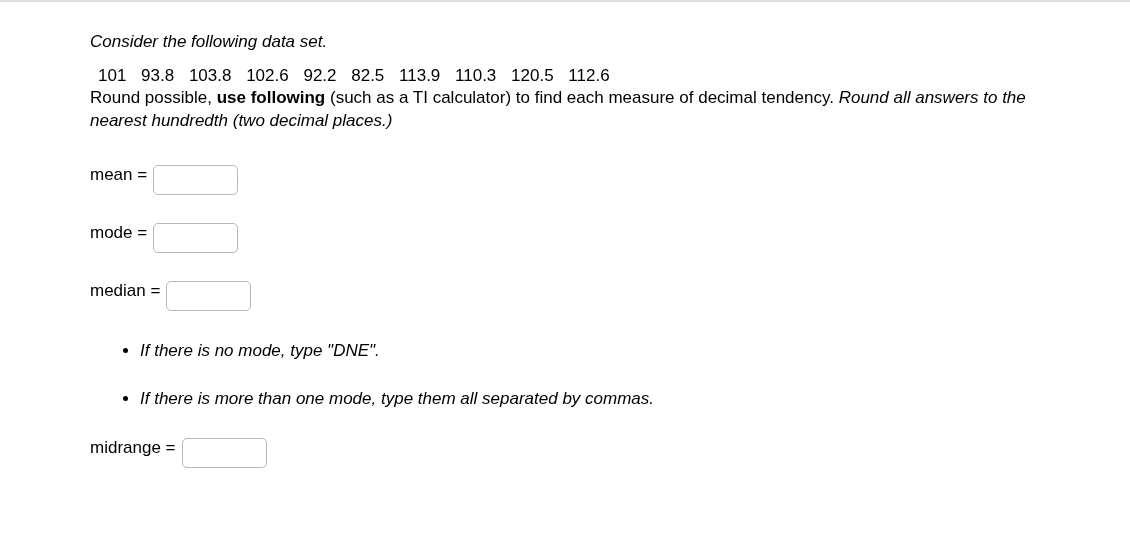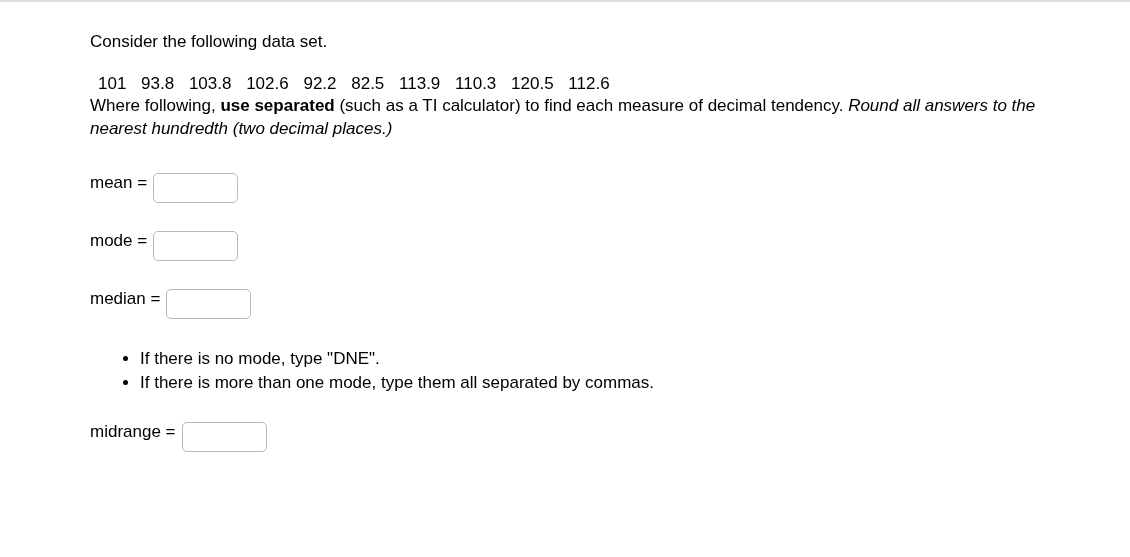--- a/index.html
+++ b/index.html
@@ -20,21 +20,22 @@
       width: 100%;
       height: 2px;
       background: #e0e0e0;
       margin-bottom: 30px;
     }
     .content {
       padding-left: 90px;
       padding-right: 60px;
     }
     .intro {
-      margin-bottom: 22px;
+      margin-bottom: 14px;
+      font-style: italic;
     }
     .data-values {
       padding-left: 8px;
       margin-bottom: 1px;
       word-spacing: 10px;
     }
     .instructions {
       margin-bottom: 32px;
       line-height: 1.35;
     }
@@ -59,37 +60,39 @@
       border-radius: 5px;
       padding: 4px 6px;
       font-size: 15px;
       font-family: inherit;
     }
     .hints {
       padding-left: 50px;
       margin-bottom: 28px;
     }
     .hints li {
+      font-style: italic;
       line-height: 1.4;
       list-style-type: disc;
+      margin-top: 24px;
     }
   </style>
 </head>
 <body>
 
 <div class="top-border"></div>
 
 <div class="content">
 
   <p class="intro">Consider the following data set.</p>
 
   <p class="data-values">101  93.8  103.8  102.6  92.2  82.5  113.9  110.3  120.5  112.6</p>
 
   <p class="instructions">
-    <span>Where following, </span><span class="bold">use separated</span><span> (such as a TI calculator) to find each measure of decimal tendency. </span><span class="italic">Round all answers to the nearest hundredth (two decimal places.)</span>
+    <span>Round possible, </span><span class="bold">use following</span><span> (such as a TI calculator) to find each measure of decimal tendency. </span><span class="italic">Round all answers to the nearest hundredth (two decimal places.)</span>
   </p>
 
   <div class="field-row">
     <span class="field-label">mean =</span>
     <input type="text" class="input-box" value="" style="">
   </div>
 
   <div class="field-row">
     <span class="field-label">mode =</span>
     <input type="text" class="input-box" value="" style="">

